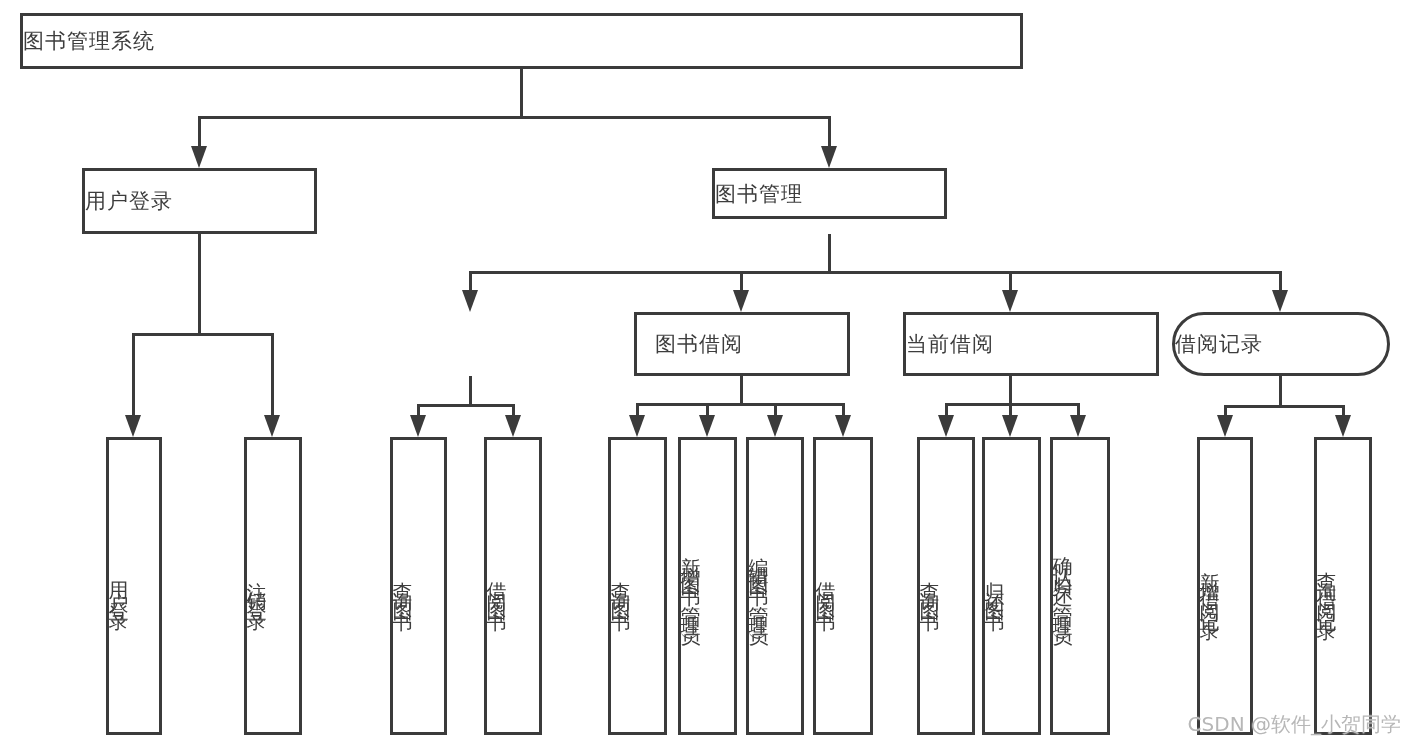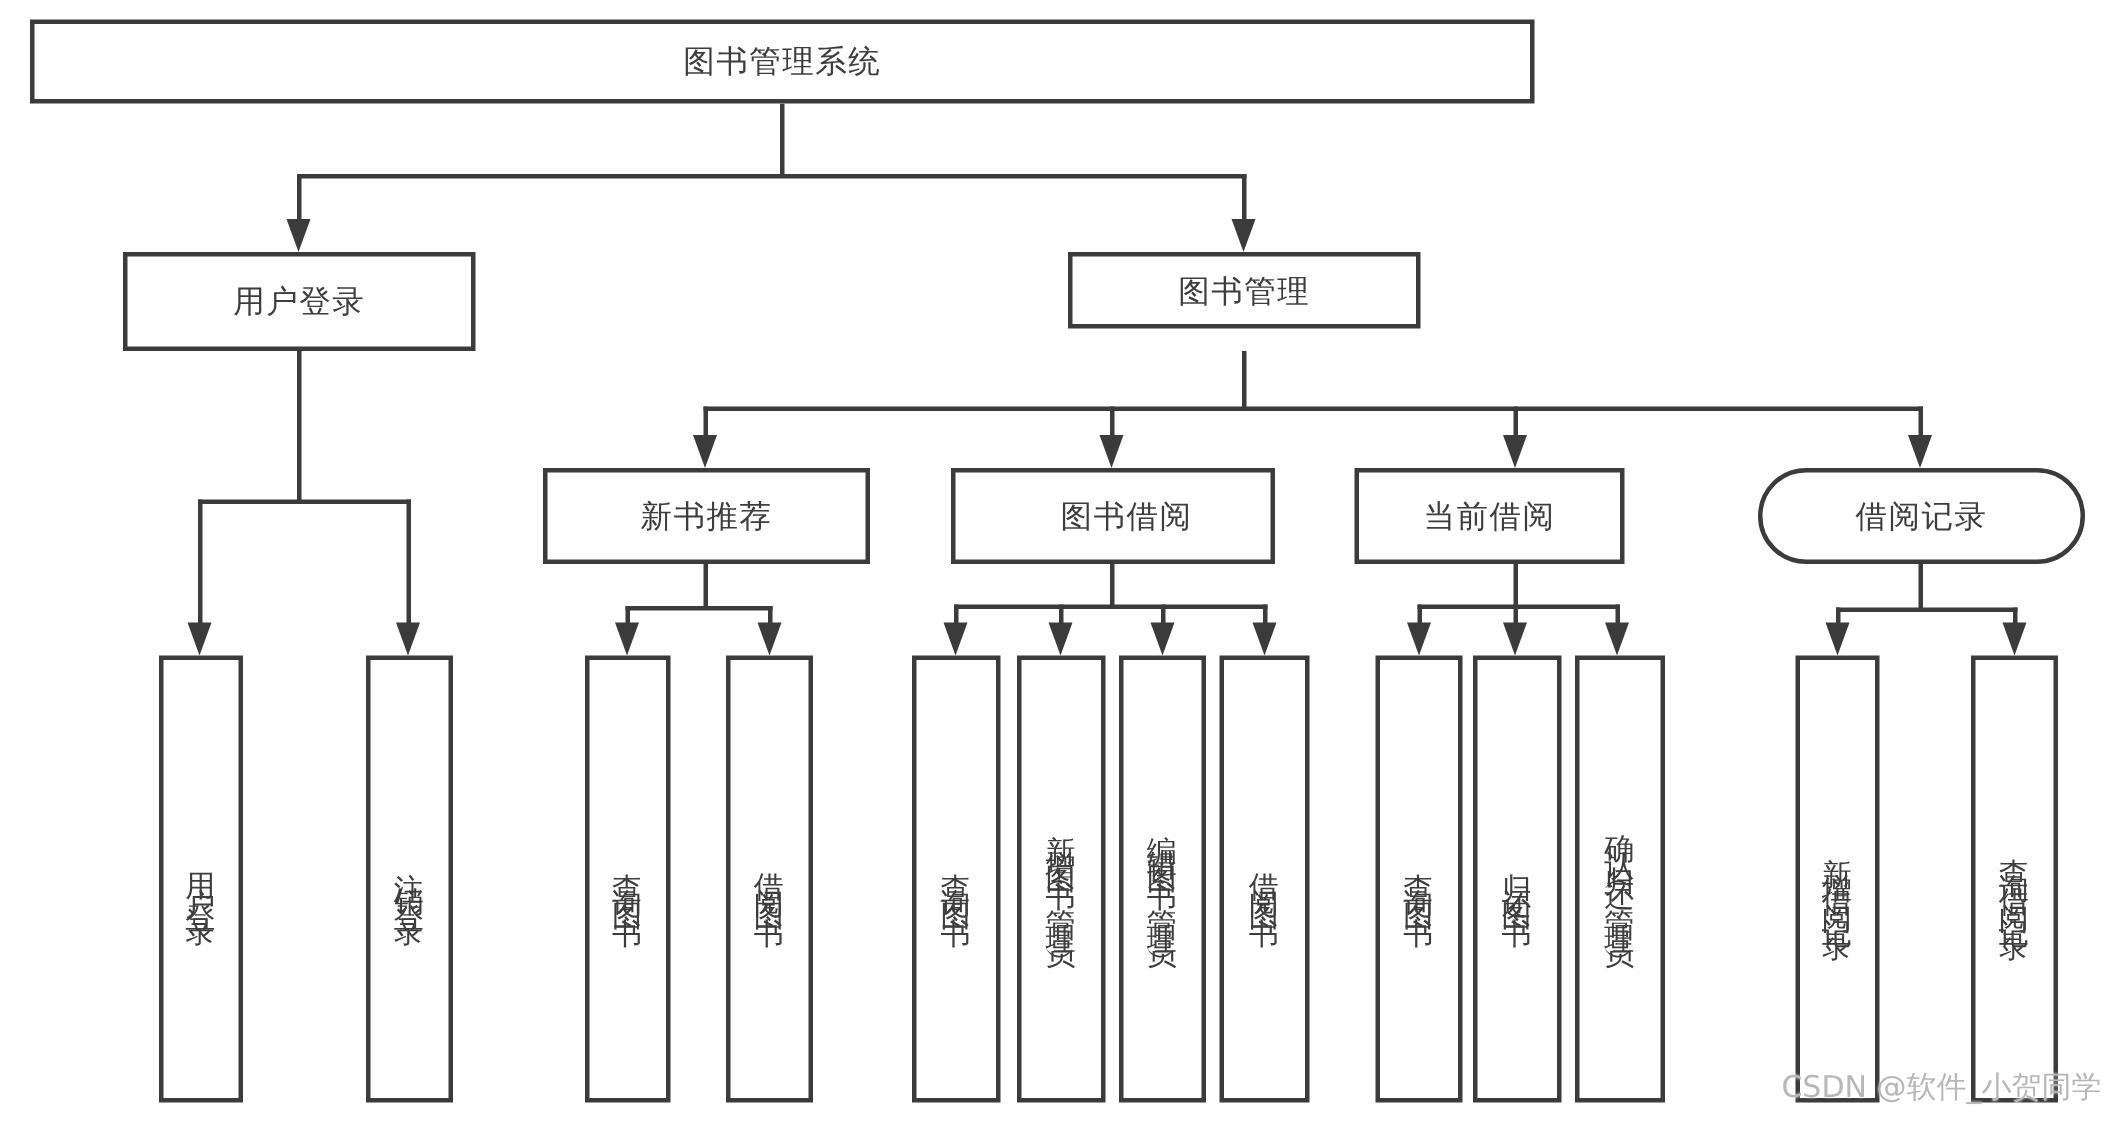--- a/index.html
+++ b/index.html
@@ -22,21 +22,20 @@
     font-family: "DejaVu Sans", "Liberation Sans", sans-serif;
     color: var(--text-color);
   }
   .node {
     position: absolute;
     box-sizing: border-box;
     border: 3px solid var(--line-color);
     background: var(--bg-color);
     display: flex;
     align-items: center;
-    justify-content: center;
     z-index: 2;
   }
   .node-label {
     color: var(--text-color);
     white-space: nowrap;
   }
   .node.horizontal .node-label {
     font-size: 21px;
     letter-spacing: 1px;
   }
@@ -130,27 +129,24 @@
     <div class="arrowhead" style="left: 1335px; top: 415px;"></div>
     <div class="node horizontal" style="left: 20px; top: 13px; width: 1003px; height: 56px;">
       <span class="node-label">图书管理系统</span>
     </div>
     <div class="node horizontal" style="left: 82px; top: 168px; width: 235px; height: 66px;">
       <span class="node-label">用户登录</span>
     </div>
     <div class="node horizontal" style="left: 712px; top: 168px; width: 235px; height: 51px;">
       <span class="node-label">图书管理</span>
     </div>
-    <div class="node horizontal" style="left: 362px; top: 312px; width: 218px; height: 64px;">
-      <span class="node-label">新书推荐</span>
-    </div>
     <div class="node horizontal" style="left: 634px; top: 312px; width: 216px; height: 64px; padding-left: 18px;">
       <span class="node-label">图书借阅</span>
     </div>
-    <div class="node horizontal" style="left: 903px; top: 312px; width: 180px; height: 64px;">
+    <div class="node horizontal" style="left: 903px; top: 312px; width: 256px; height: 64px;">
       <span class="node-label">当前借阅</span>
     </div>
     <div class="node horizontal" style="left: 1172px; top: 312px; width: 218px; height: 64px; border-radius: 32px;">
       <span class="node-label">借阅记录</span>
     </div>
     <div class="node vertical" style="left: 106px; top: 437px; width: 56px; height: 298px;">
       <span class="node-label">用户登录</span>
     </div>
     <div class="node vertical" style="left: 244px; top: 437px; width: 58px; height: 298px;">
       <span class="node-label">注销登录</span>

